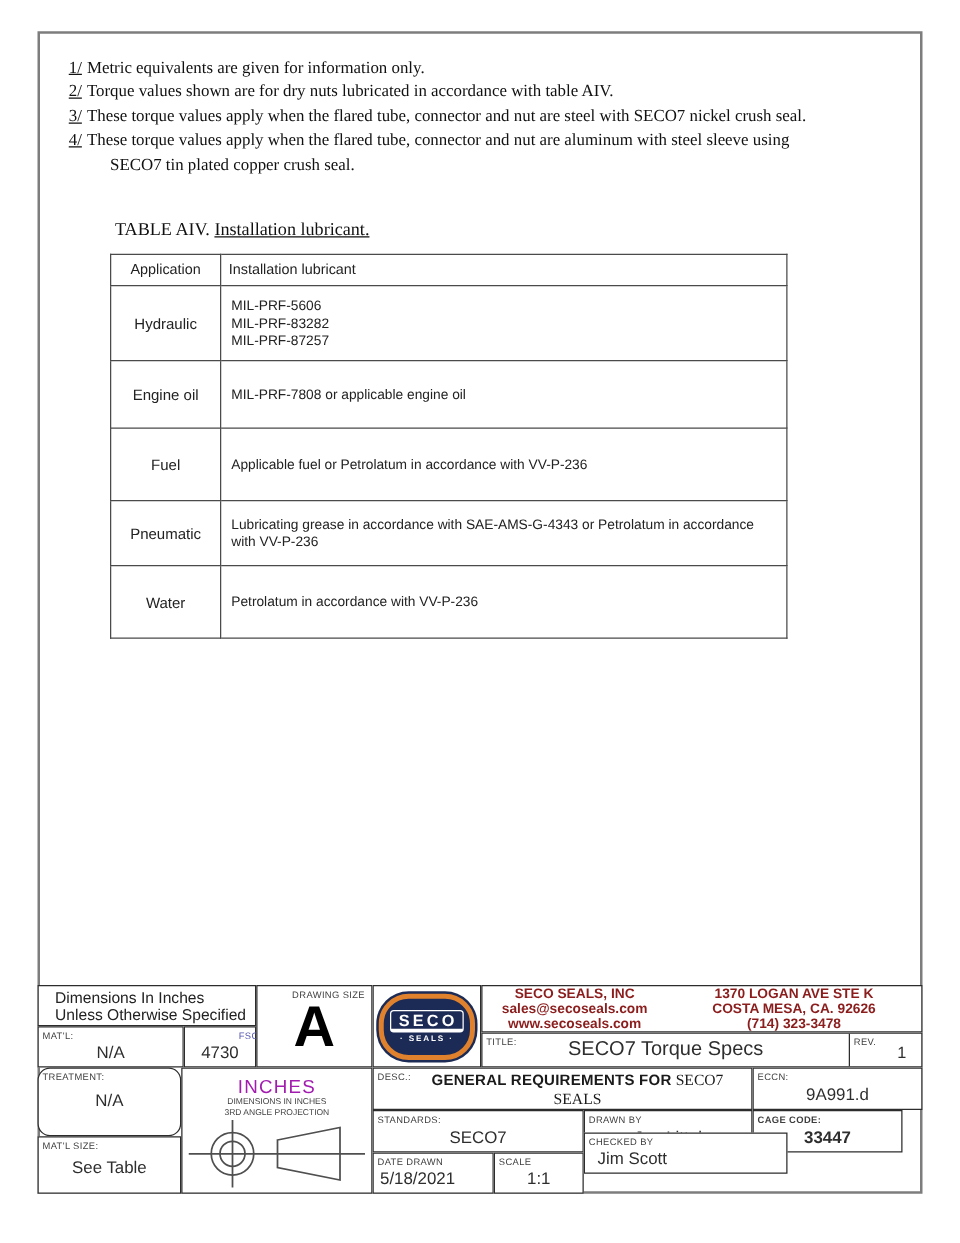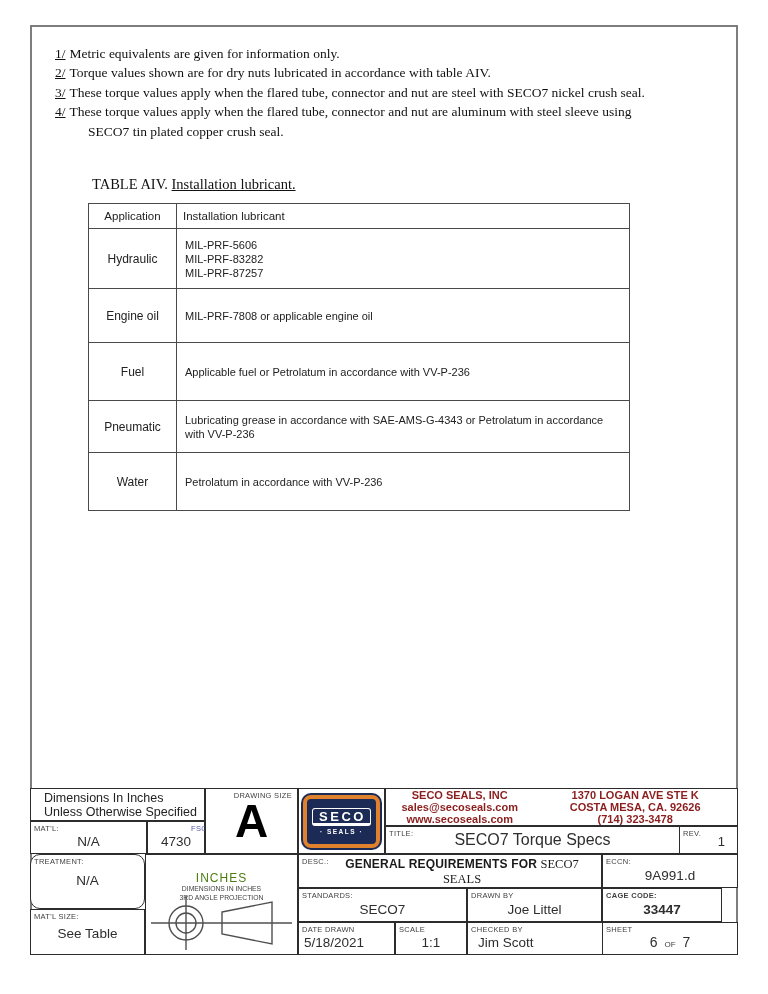--- a/index.html
+++ b/index.html
@@ -44,43 +44,43 @@
   .company-col.c1 { width:42%; }
   .company-col.c2 { width:58%; }
   .title-row { left:355px; top:38px; width:353px; height:28px; }
   .title-val { position:absolute; left:0; width:293px; top:4px; text-align:center; font-size:16px; color:#2e2e2e; }
   .rev-box { position:absolute; left:293px; top:0; bottom:0; width:60px; border-left:1.5px solid #2c2c2c; }
   .rev-box .v { position:absolute; right:14px; top:7px; font-size:13px; color:#2e2e2e; }
 
   .treat-box { left:0; top:66px; width:115px; height:55px;border-radius:10px; }
   .msize-box { left:0; top:121px; width:115px; height:46px; }
   .inches-box { left:115px; top:66px; width:153px; height:101px; }
-  .inches-box .big { text-align:center; font-size:12px; letter-spacing:1px; color:#4d7c0f; margin-top:16px; }
+  .inches-box .big { text-align:center; font-size:15px; letter-spacing:1px; color:#a21caf; margin-top:6px; }
   .inches-box .sub { text-align:center; font-size:6.8px; color:#3f3f3f; line-height:8.5px; }
   .proj-svg { position:absolute; left:2px; bottom:1px; }
 
   .desc-box { left:268px; top:66px; width:304px; height:34px; }
   .desc-text { position:absolute; left:26px; right:2px; top:2px; text-align:center; font-size:12px; line-height:14.5px; color:#1a1a1a; }
   .desc-sans { font-weight:bold; letter-spacing:0.2px; }
   .desc-serif { font-family:"Liberation Serif", serif; font-size:12.5px; }
   .eccn-box { left:572px; top:66px; width:136px; height:34px; }
   .std-box { left:268px; top:100px; width:169px; height:34px; }
   .drawn-box { left:437px; top:100px; width:135px; height:34px; }
   .cage-box { left:572px; top:100px; width:120px; height:34px;font-weight:bold; }
   .date-box { left:268px; top:134px; width:97px; height:33px; }
   .scale-box { left:365px; top:134px; width:72px; height:33px; }
-  .chk-box { left:437px; top:134px; width:163px; height:33px; }
+  .chk-box { left:437px; top:118px; width:163px; height:33px; }
   .sheet-box { left:572px; top:134px; width:136px; height:33px; }
   .v-mid { top:13px; }
   .v-low { top:12px; }
   .sheet-line { position:absolute; left:0; right:0; top:11px; text-align:center; font-size:14px; color:#2e2e2e; }
   .sheet-line .of { font-size:8px; color:#3f3f3f; margin:0 7px; }
 
   
-  .logo { width:77px; height:53px; border-radius:8px; background:#1c2b55; border:4px solid #e0812d; box-shadow:0 0 0 2px #1c2b55; display:flex; flex-direction:column; align-items:center; justify-content:center; }
+  .logo { width:77px; height:53px; border-radius:24px; background:#1c2b55; border:4px solid #e0812d; box-shadow:0 0 0 2px #1c2b55; display:flex; flex-direction:column; align-items:center; justify-content:center; }
   .logo-seco { color:#fff; font-weight:bold; font-size:13px; letter-spacing:2.5px; line-height:13px; padding:1px 4px 0 6px; border:1.5px solid #fff; border-radius:3px; border-bottom-width:3px; }
   .logo-seals { color:#fff; font-weight:bold; font-size:6.5px; letter-spacing:1.5px; margin-top:2px; }
 </style>
 </head>
 <body>
 
 <div class="page">
   <div class="sheet-border"></div>
 
   <div class="notes">
@@ -249,21 +249,15 @@
     <div class="cell scale-box">
       <span class="lbl">SCALE</span>
       <div class="val v-low">1:1</div>
     </div>
 
     <div class="cell chk-box">
       <span class="lbl">CHECKED BY</span>
       <div class="val v-low" style="text-align:left; left:10px;">Jim Scott</div>
     </div>
 
-    <div class="cell sheet-box">
-      <span class="lbl">SHEET</span>
-      <div class="sheet-line">
-        <span>6</span><span class="of">OF</span><span>7</span>
-      </div>
-    </div>
 
   </div>
 </div>
 
 </body></html>

